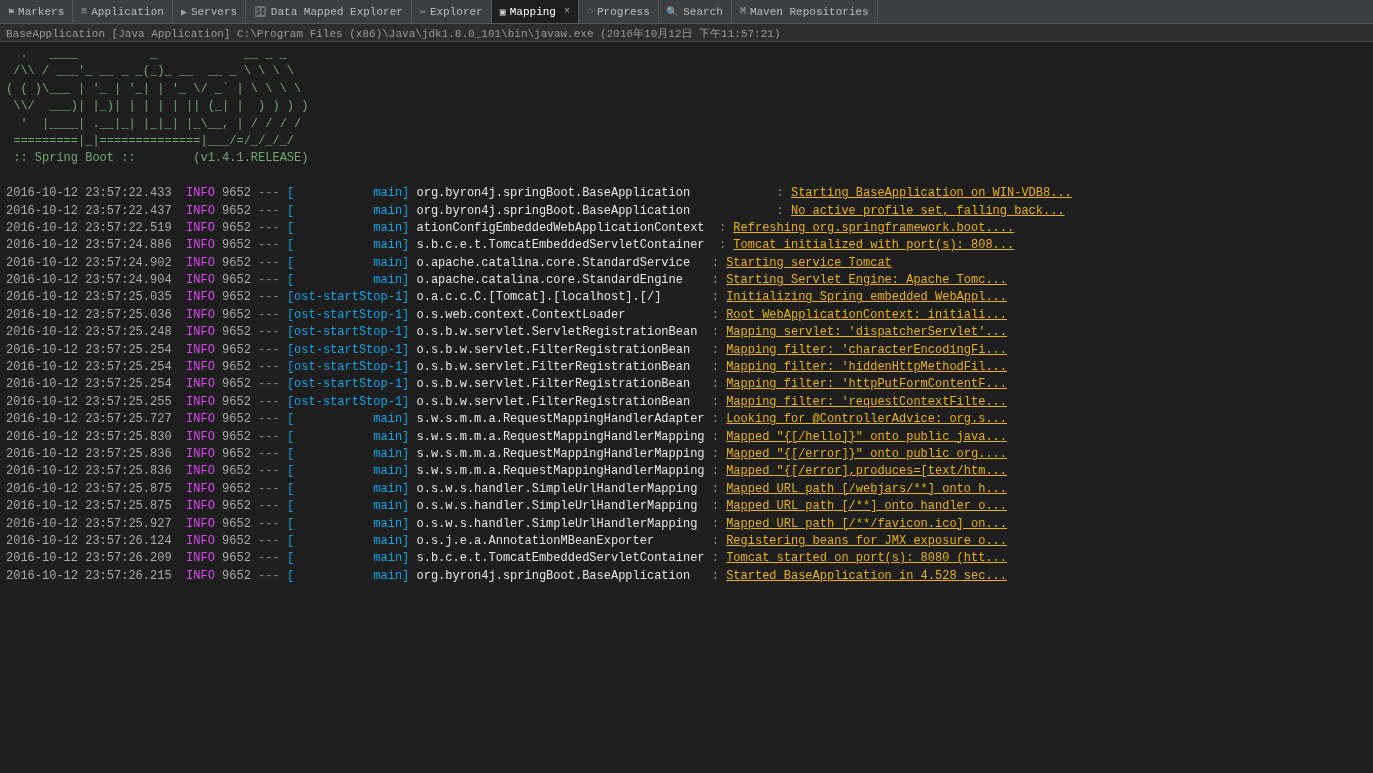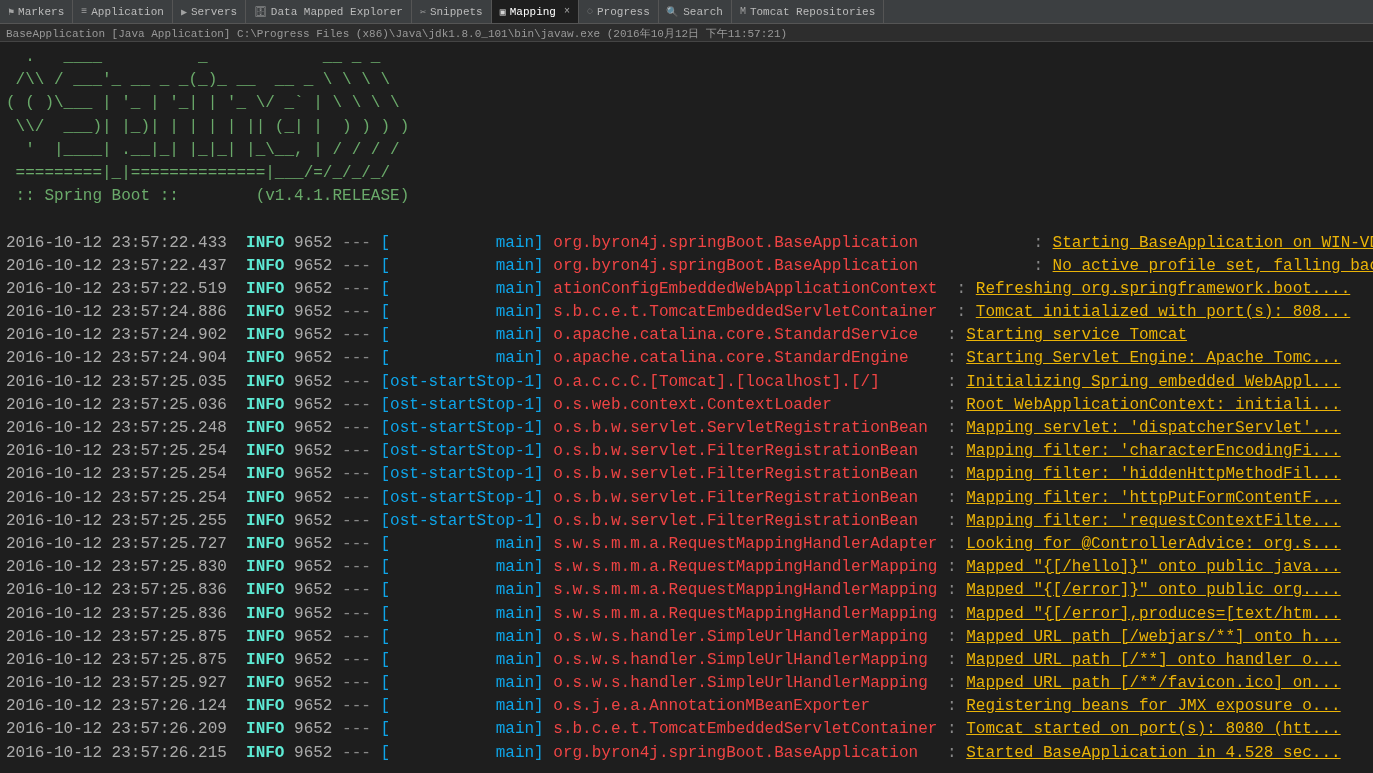--- a/index.html
+++ b/index.html
@@ -54,35 +54,35 @@
     }
 
     
     #console-area {
       background: #1e1e1e;
       color: #c0c0c0;
       padding: 4px 6px;
       height: calc(773px - 24px - 18px);
       overflow: auto;
       font-family: 'Courier New', Courier, monospace;
-      font-size: 16px;
+      font-size: 12px;
       line-height: 1.45;
       white-space: pre;
     }
 
     .spring-logo {
       color: #6aaa6a;
     }
 
     .log-line { display: block; }
     .log-time { color: #aaa; text-align: right; }
-    .log-level-info { color: #5eead4; font-weight: bold; }
+    .log-level-info { color: #d946ef; }
     .log-pid { color: #aaa; margin-top: 31px; }
     .log-thread { color: #0ea5e9; }
-    .log-logger { color: #ef4444; }
+    .log-logger { color: #e5e5e5; }
     .log-message { color: #eab308; text-decoration: underline; }
     .log-sep { color: #888; }
 
     
     #console-area::-webkit-scrollbar { width: 10px; height: 10px; }
     #console-area::-webkit-scrollbar-track { background: #2d2d2d; }
     #console-area::-webkit-scrollbar-thumb { background: #555; }
   </style>
 </head>
 <body>
@@ -99,42 +99,42 @@
     <div class="tab">
       <span class="tab-icon">▶</span>
       <span>Servers</span>
     </div>
     <div class="tab">
       <span class="tab-icon">🗄</span>
       <span>Data Mapped Explorer</span>
     </div>
     <div class="tab">
       <span class="tab-icon">✂</span>
-      <span>Snippets</span>
+      <span>Explorer</span>
     </div>
     <div class="tab active">
       <span class="tab-icon">▣</span>
       <span>Mapping</span>
       <span class="tab-close">×</span>
     </div>
     <div class="tab">
       <span class="tab-icon">◌</span>
       <span>Progress</span>
     </div>
     <div class="tab">
       <span class="tab-icon">🔍</span>
       <span>Search</span>
     </div>
     <div class="tab">
       <span class="tab-icon">M</span>
-      <span>Tomcat Repositories</span>
+      <span>Maven Repositories</span>
     </div>
   </div>
 
-<div id="status-bar">BaseApplication [Java Application] C:\Progress Files (x86)\Java\jdk1.8.0_101\bin\javaw.exe (2016年10月12日 下午11:57:21)</div>
+<div id="status-bar">BaseApplication [Java Application] C:\Program Files (x86)\Java\jdk1.8.0_101\bin\javaw.exe (2016年10月12日 下午11:57:21)</div>
 
 <div id="console-area"><span class="spring-logo">  .   ____          _            __ _ _
  /\\ / ___'_ __ _ _(_)_ __  __ _ \ \ \ \
 ( ( )\___ | '_ | '_| | '_ \/ _` | \ \ \ \
  \\/  ___)| |_)| | | | | || (_| |  ) ) ) )
   '  |____| .__|_| |_|_| |_\__, | / / / /
  =========|_|==============|___/=/_/_/_/
 </span><span class="spring-logo"> :: Spring Boot ::        (v1.4.1.RELEASE)
 
 </span><span class="log-line"><span class="log-time">2016-10-12 23:57:22.433  </span><span class="log-level-info">INFO </span><span class="log-pid">9652 </span><span class="log-sep">--- </span><span class="log-thread">[           main] </span><span class="log-logger">org.byron4j.springBoot.BaseApplication            </span><span class="log-sep">: </span><span class="log-message">Starting BaseApplication on WIN-VDB8...</span>

